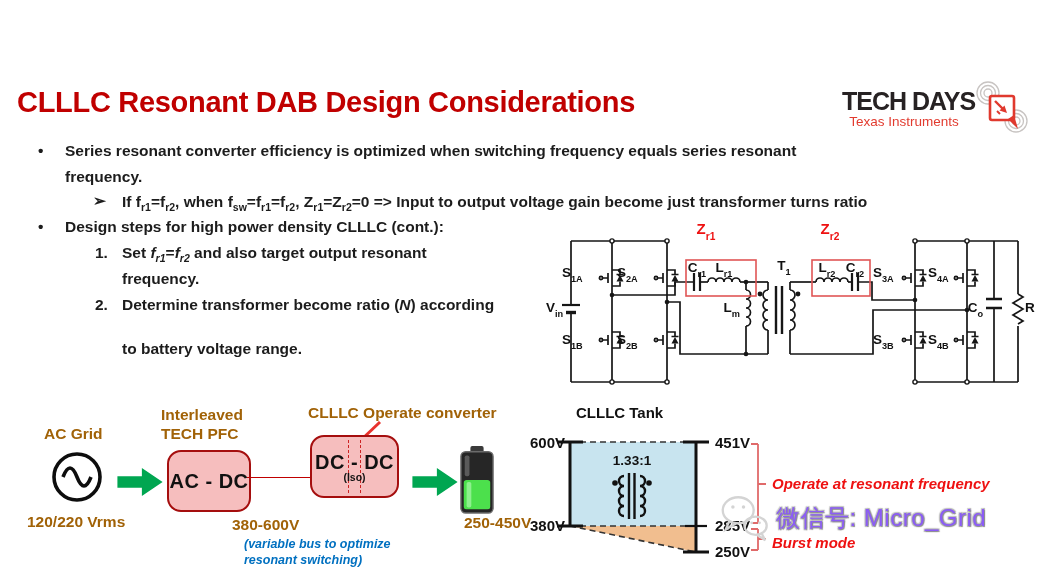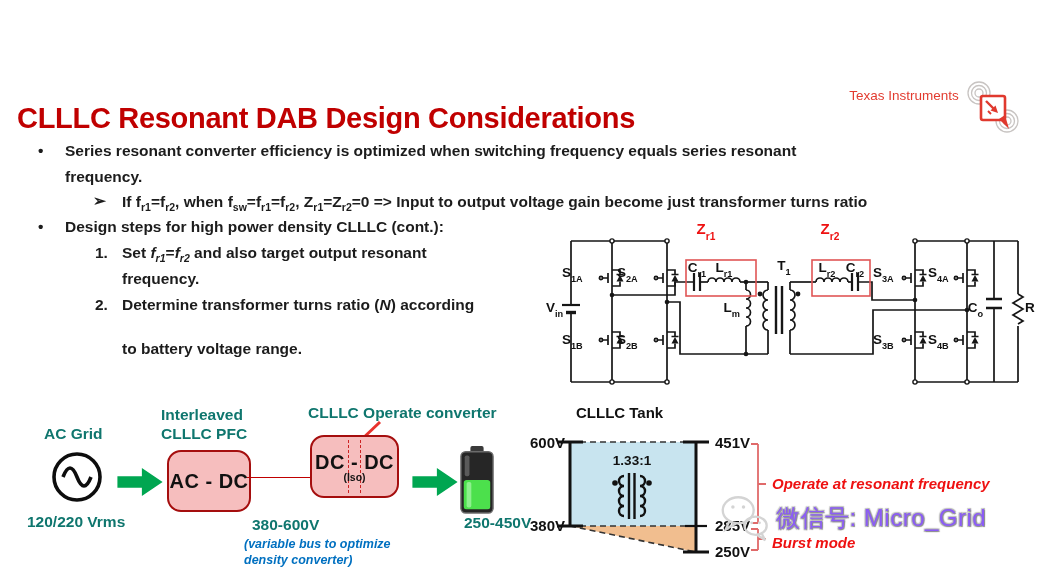--- a/index.html
+++ b/index.html
@@ -2,28 +2,28 @@
 <html style="--title_red: #C00000; --bright_red: #EE1111; --ti_red: #E23B2F; --box_pink: #F6BEBE; --box_border: #A50E0E; --green: #00A651; --blue_note: #0070C0; --tank_blue: #C8E4EF; --tank_orange: #F1BE8F; --bracket_red: #E06A6A;"><head>
 <meta charset="utf-8">
 <style>
   html,body{margin:0;padding:0;}
   body{width:1040px;height:575px;background:#fff;overflow:hidden;
        font-family:"Liberation Sans",sans-serif;position:relative;}
   .abs{position:absolute;white-space:nowrap;}
   .sub{font-size:68%;vertical-align:-18%;}
   .it{font-style:italic;}
   
-  #title{left:17px;top:86px;font-size:29px;font-weight:bold;color:var(--title_red);letter-spacing:-.3px;margin-top:16px;}
+  #title{left:17px;top:86px;font-size:29px;font-weight:bold;color:var(--title_red);letter-spacing:-.3px;}
   #logo{left:842px;top:88px;display:flex;align-items:flex-start;}
   #logo .brand{font-size:25px;font-weight:bold;color:#272223;letter-spacing:-1px;line-height:26px;}
   #logo .company{font-size:13.5px;color:var(--ti_red);text-align:center;width:124px;}
   
   .line{position:absolute;font-size:15.5px;font-weight:bold;color:#1c1c1c;white-space:nowrap;line-height:20px;}
   
-  .plabel{font-size:15.5px;font-weight:bold;color:#0f766e;}
+  .plabel{font-size:15.5px;font-weight:bold;color:#a16207;}
   .pinkbox{background:var(--box_pink);border:2.5px solid var(--box_border);border-radius:14px;
            display:flex;align-items:center;justify-content:center;flex-direction:column;
            font-weight:bold;color:#111;}
   .boxmain{font-size:20px;letter-spacing:.5px;}
   .iso{font-size:10.5px;margin-top:-3px;}
   .vdash{position:absolute;top:3px;bottom:3px;width:0;border-left:1.5px dashed #c22;}
   .bluenote{font-size:12.5px;font-weight:bold;font-style:italic;color:var(--blue_note);}
   #connector{left:247px;top:477px;width:63px;height:0;border-top:1.5px solid var(--title_red);}
   
   svg text{font-family:"Liberation Sans",sans-serif;fill:#111;}
@@ -41,20 +41,21 @@
   #watermark .wtext{font-size:24px;color:#8b5cf6;letter-spacing:.5px;
      text-shadow:0 0 1px #999,1px 1px 1px #8a8a8a,-1px -1px 1px #c9c9c9,1px -1px 1px #b5b5b5,-1px 1px 1px #b5b5b5;}
 </style>
 </head>
 <body>
 
 <div class="abs" id="title">CLLLC Resonant DAB Design Considerations</div>
 
 <div class="abs" id="logo">
   <div class="logo-text">
+    <div class="brand">TECH DAYS</div>
     <div class="company">Texas Instruments</div>
   </div>
   <svg width="58" height="58" viewBox="0 0 58 58" style="margin:-8px 0 0 -2px">
     <g stroke="#c8c4c2" fill="none" stroke-width="1.3">
       <circle cx="15" cy="13" r="4"></circle>
         <circle cx="15" cy="13" r="7.5"></circle>
         <circle cx="15" cy="13" r="11"></circle>
       <circle cx="43" cy="41" r="4"></circle>
         <circle cx="43" cy="41" r="7.5"></circle>
         <circle cx="43" cy="41" r="11"></circle>
@@ -71,21 +72,21 @@
 <div class="line" style="left:65px;top:141px">Series resonant converter efficiency is optimized when switching frequency equals series resonant</div>
 <div class="line" style="left:65px;top:167px">frequency.</div>
 <div class="line" style="left:93px;top:191px">➢</div>
 <div class="line" style="left:122px;top:192px"><span>If f</span><span class="sub">r1</span><span>=f</span><span class="sub">r2</span><span>, when f</span><span class="sub">sw</span><span>=f</span><span class="sub">r1</span><span>=f</span><span class="sub">r2</span><span>, Z</span><span class="sub">r1</span><span>=Z</span><span class="sub">r2</span><span>=0 =&gt; Input to output voltage gain become just transformer turns ratio</span></div>
 <div class="line" style="left:38px;top:217px">•</div>
 <div class="line" style="left:65px;top:217px">Design steps for high power density CLLLC (cont.):</div>
 <div class="line" style="left:95px;top:243px">1.</div>
 <div class="line" style="left:122px;top:243px"><span>Set </span><span class="it">f</span><span class="sub it">r1</span><span>=</span><span class="it">f</span><span class="sub it">r2</span><span> and also target output resonant</span></div>
 <div class="line" style="left:122px;top:269px">frequency.</div>
 <div class="line" style="left:95px;top:295px">2.</div>
-<div class="line" style="left:122px;top:295px"><span>Determine transformer turns ratio (</span><span class="it">N</span><span>) according</span></div>
+<div class="line" style="left:122px;top:295px"><span>Determine transformer become ratio (</span><span class="it">N</span><span>) according</span></div>
 <div class="line" style="left:122px;top:339px">to battery voltage range.</div>
 
 <svg class="abs" style="left:546px;top:220px" width="494" height="176" viewBox="0 0 494 176">
   <defs>
     <g id="fet" stroke="#161616" stroke-width="1.7" fill="none">
       <path d="M14 0 V7 M14 23 V30 M14 7 V23"></path>
       <path d="M10 10 V20 M10 15 H4"></path>
       <circle cx="3" cy="15" r="1.6"></circle>
       <path d="M14 7 H22 V11.5 M22 18.5 V23 H14 M18.5 11.5 H25.5"></path>
       <polygon points="18.5,18.5 25.5,18.5 22,12" fill="#161616" stroke="none"></polygon>
@@ -181,21 +182,21 @@
   <circle cx="27" cy="27" r="23" stroke="#0d0d0d" stroke-width="3.6" fill="none"></circle>
   <path d="M13 27 Q20 9 27 27 Q34 45 41 27" stroke="#0d0d0d" stroke-width="3.6" fill="none"></path>
 </svg>
 <div class="abs plabel" style="left:27px;top:513px">120/220 Vrms</div>
 
 <svg class="abs" style="left:117px;top:466px" width="46" height="32" viewBox="0 0 48 34">
   <polygon points="0,11 26,11 26,2 48,17 26,32 26,23 0,23" fill="var(--green)"></polygon>
 </svg>
 
 <div class="abs plabel" style="left:161px;top:405px;line-height:20px;white-space:pre">Interleaved</div>
-<div class="abs plabel" style="left:161px;top:425px">CLLLC PFC</div>
+<div class="abs plabel" style="left:161px;top:425px">TECH PFC</div>
 <div class="abs pinkbox" style="left:167px;top:450px;width:80px;height:58px">
   <div class="boxmain">AC - DC</div>
 </div>
 
 <div class="abs" id="connector"></div>
 
 <div class="abs plabel" style="left:308px;top:404px">CLLLC Operate converter</div>
 <svg class="abs" style="left:346px;top:420px" width="36" height="28" viewBox="0 0 36 28">
   <path d="M34 2 L14 21" stroke="#E8322C" stroke-width="3" fill="none"></path>
   <polygon points="7,27 18.5,23.5 12,16.5" fill="#E8322C"></polygon>
@@ -213,23 +214,23 @@
 
 <svg class="abs" style="left:460px;top:445px" width="34" height="70" viewBox="0 0 36 72">
   <rect x="11" y="0" width="14" height="8" rx="2" fill="#3a3a3a"></rect>
   <rect x="1" y="6" width="34" height="65" rx="5" fill="#262626" stroke="#6b6b6b" stroke-width="1.5"></rect>
   <rect x="5" y="10" width="5" height="22" rx="2" fill="#5a5a5a"></rect>
   <rect x="4" y="36" width="28" height="31" rx="3" fill="#4CE04C"></rect>
   <rect x="7" y="38" width="5" height="27" rx="2" fill="#8ef08e"></rect>
 </svg>
 <div class="abs plabel" style="left:464px;top:514px">250-450V</div>
 
-<div class="abs plabel" style="left:252px;top:516px">380-600V</div>
+<div class="abs plabel" style="left:232px;top:516px">380-600V</div>
 <div class="abs bluenote" style="left:244px;top:537px">(variable bus to optimize</div>
-<div class="abs bluenote" style="left:244px;top:553px">density converter)</div>
+<div class="abs bluenote" style="left:244px;top:553px">resonant switching)</div>
 
 <svg class="abs" style="left:518px;top:398px" width="522" height="177" viewBox="0 0 522 177">
   <text class="tklbl" x="58" y="20">CLLLC Tank</text>
   <rect x="52" y="44" width="126" height="84" fill="var(--tank_blue)"></rect>
   <polygon points="52,128 178,128 178,154" fill="var(--tank_orange)"></polygon>
   <path class="dash" d="M52 44 H178 M52 128 H178 M52 128 L178 154"></path>
   <path class="bar" d="M52 44 V128 M39 44 H65 M39 128 H65"></path>
   <path class="bar" d="M178 44 V154 M165 44 H191 M165 154 H191"></path>
   <path d="M167 128 H189" stroke="#111" stroke-width="2.2"></path>
   <text x="114" y="67" text-anchor="middle" style="font-size:13.5px;font-weight:bold">1.33:1</text>

